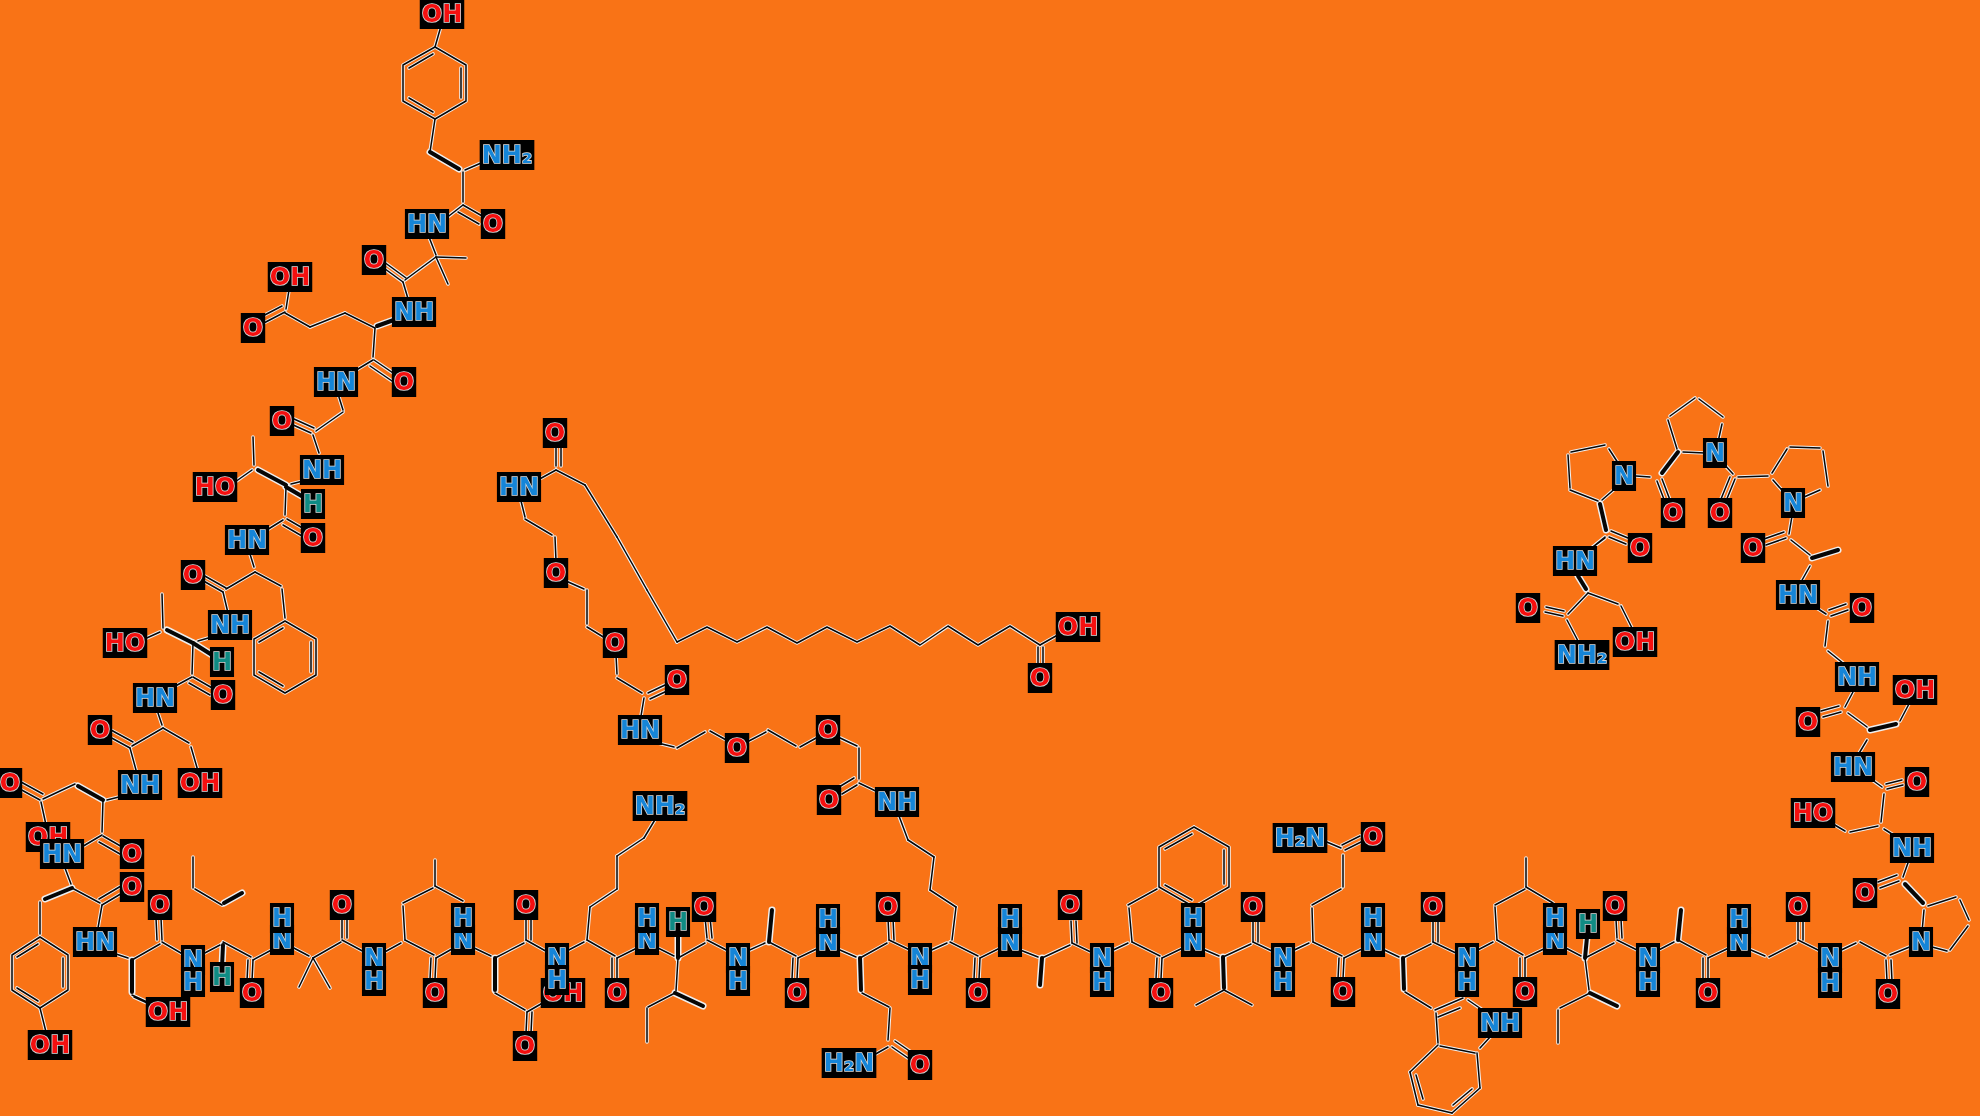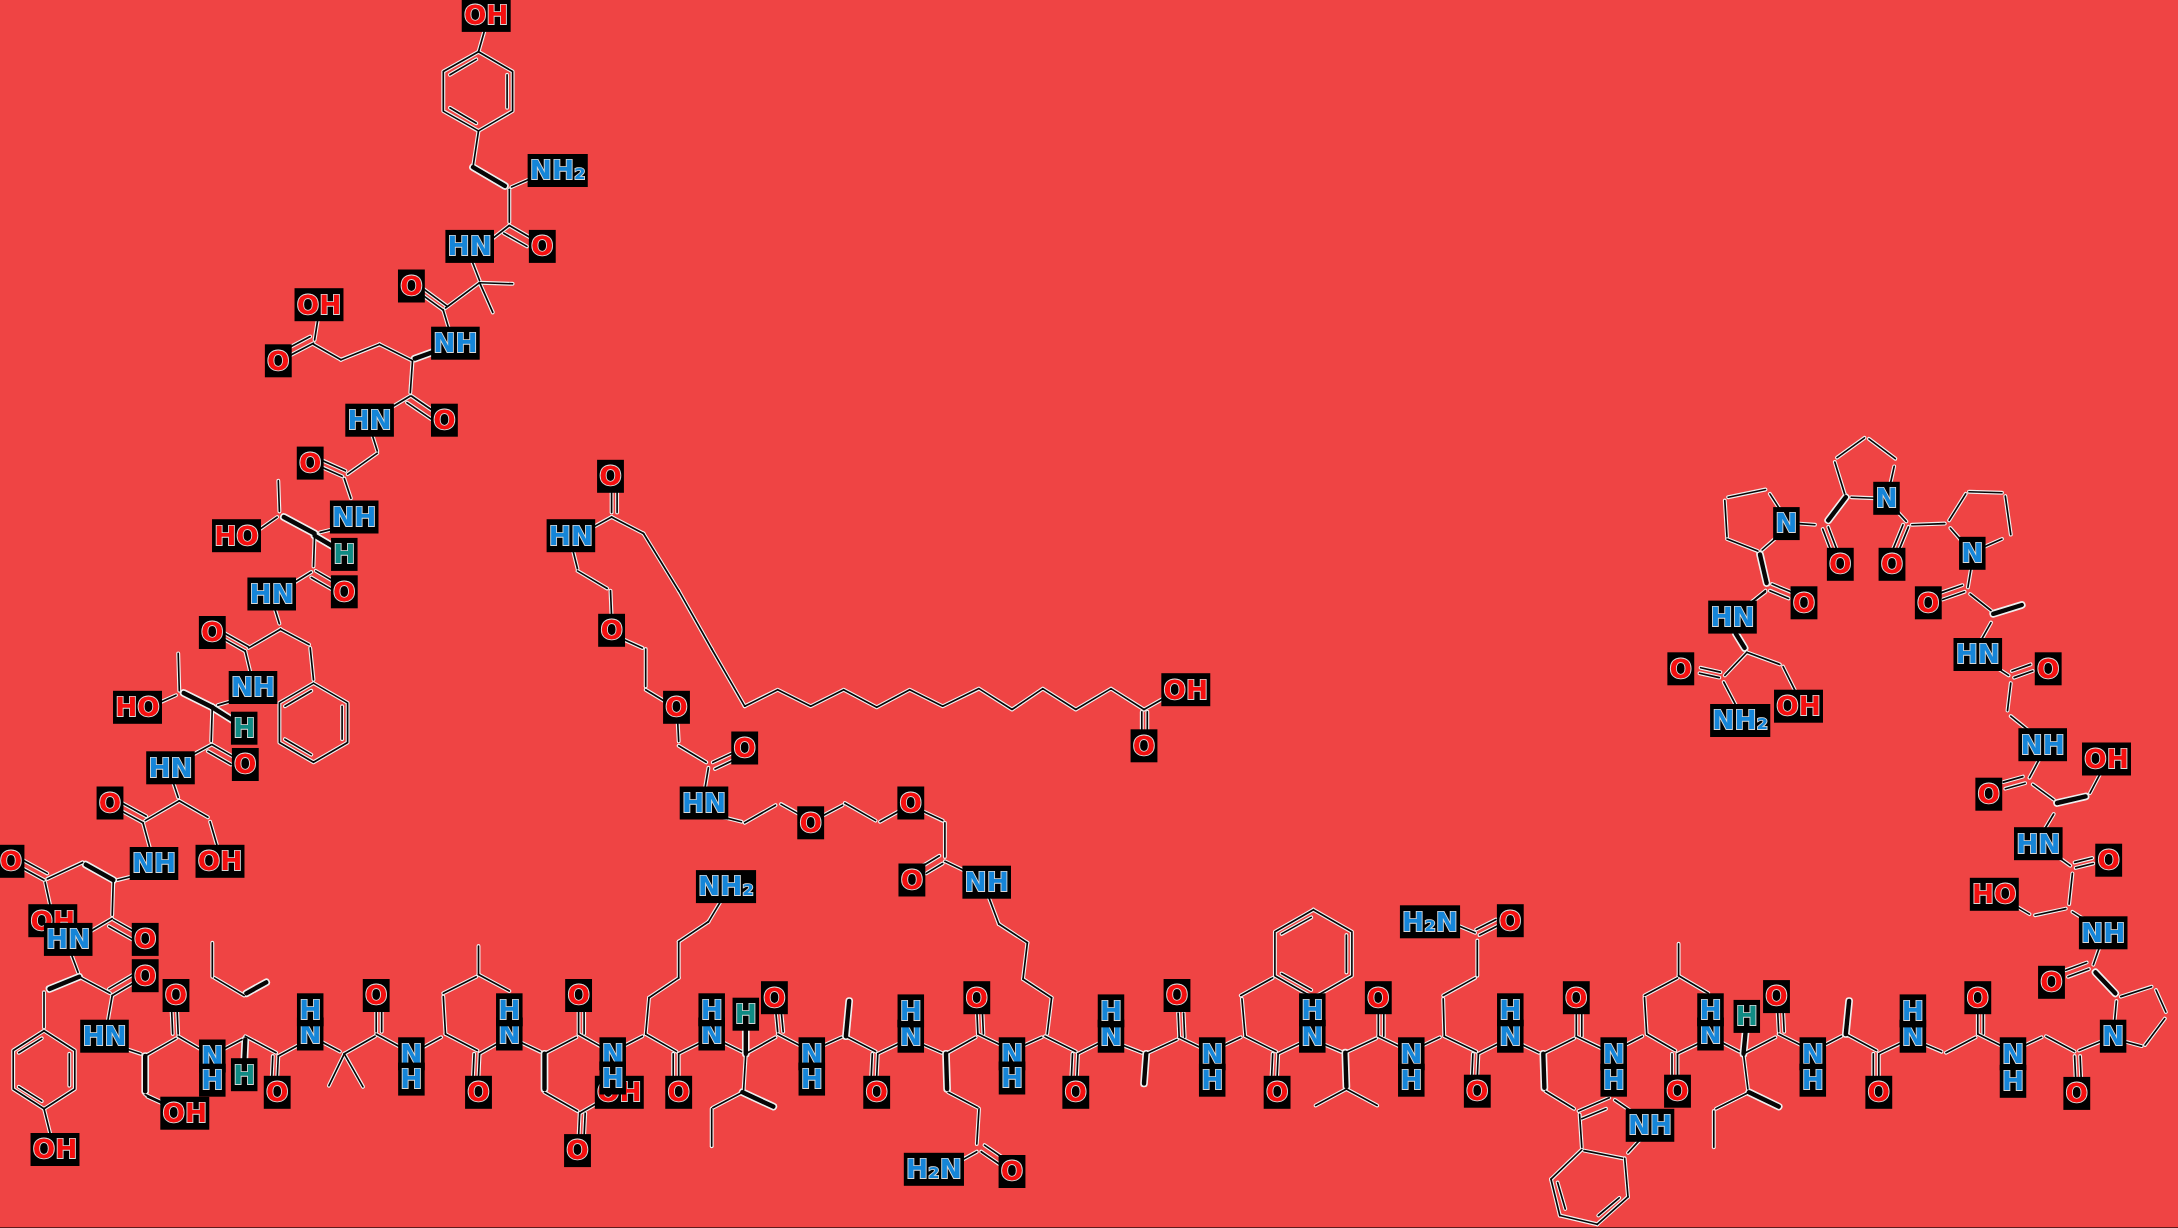--- a/index.html
+++ b/index.html
@@ -1,16 +1,16 @@
 <!DOCTYPE html>
 <html><head>
 <meta charset="utf-8">
 <style>
   html,body{margin:0;padding:0;background:#000;width:100%;height:100%;}
-  .viewer{width:1980px;height:1116px;background:#ef4444;overflow:hidden;}
+  .viewer{width:1980px;height:1116px;background:#f97316;overflow:hidden;}
   svg{display:block;}
   text{font-family:"DejaVu Sans","Liberation Sans",sans-serif;font-weight:bold;}
 </style>
 </head>
 <body>
 
 <div class="viewer">
   <svg xmlns="http://www.w3.org/2000/svg" width="1980" height="1116" viewBox="0 0 1980 1116">
       <polyline points="435,47 466,65 466,101 435,119 403,101 403,65 435,47" fill="none" stroke="#efefef" stroke-width="3.6" stroke-linejoin="round" stroke-linecap="round"></polyline>
       <polyline points="461,68 461,98" fill="none" stroke="#efefef" stroke-width="3.6" stroke-linejoin="round" stroke-linecap="round"></polyline>

